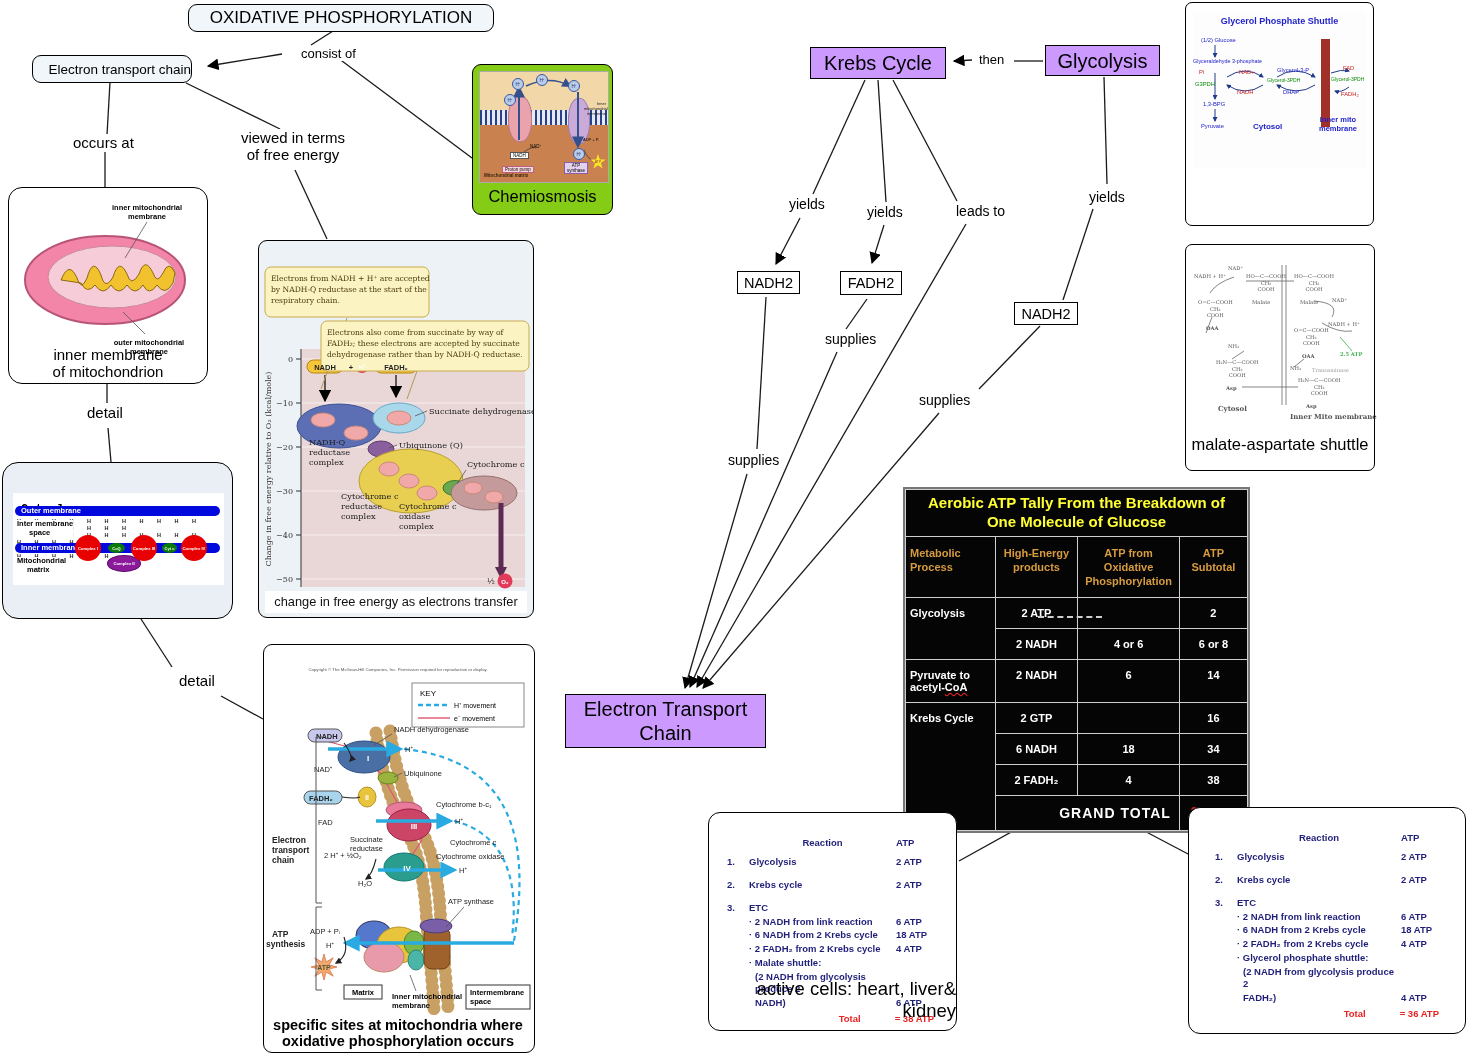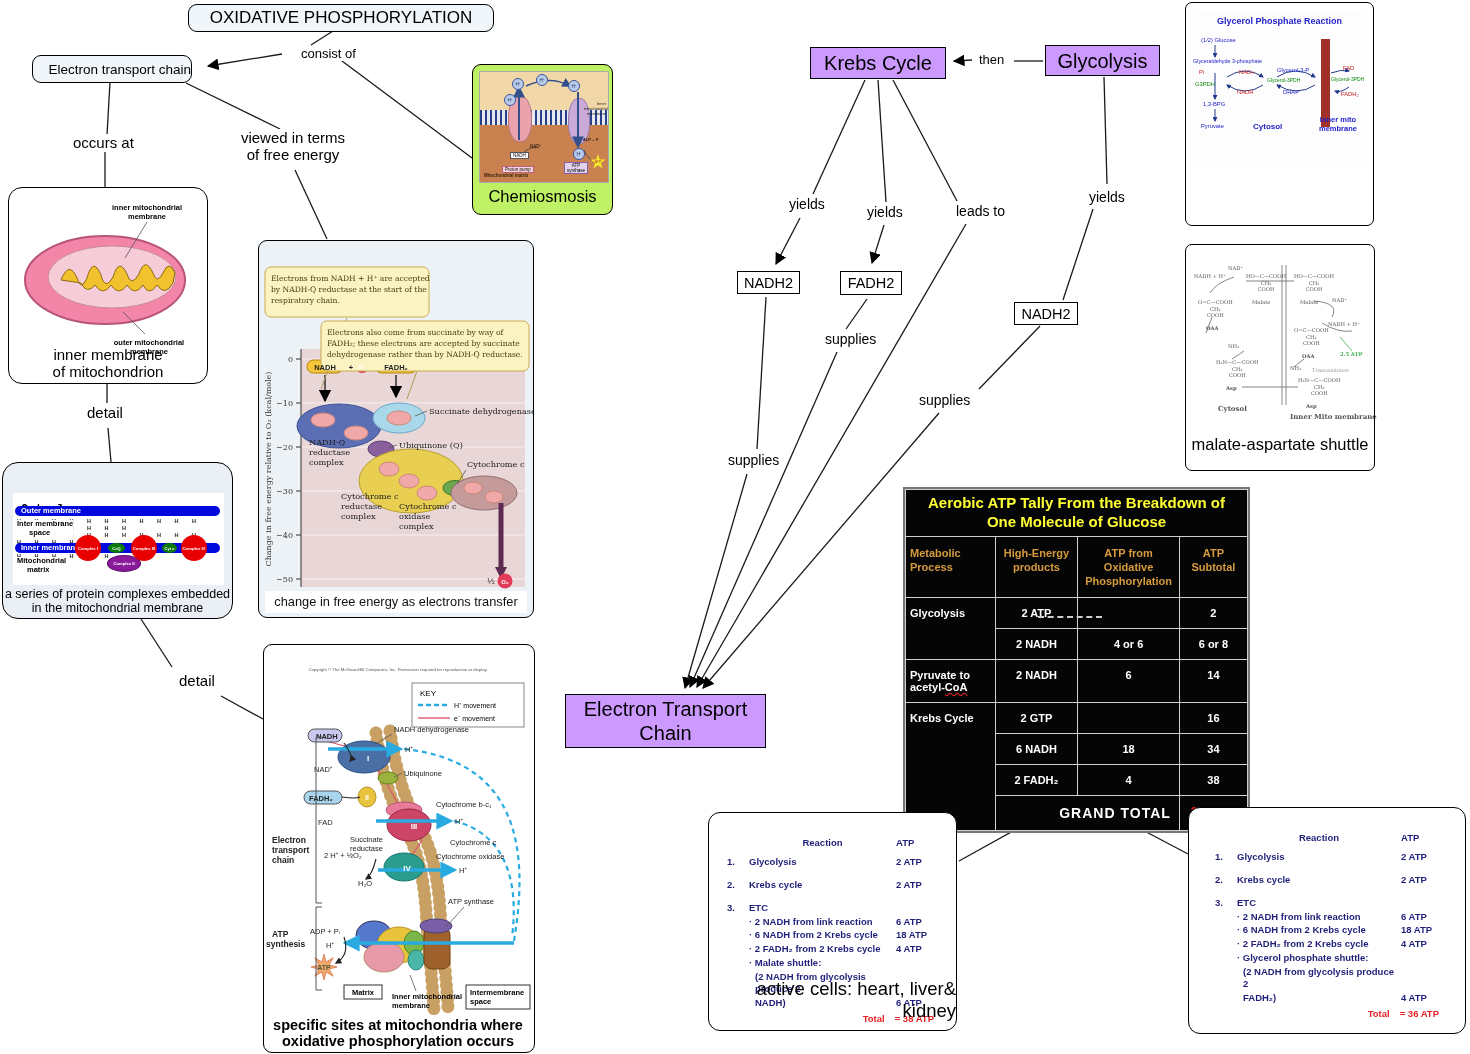--- a/index.html
+++ b/index.html
@@ -39,21 +39,21 @@
   .poval{position:absolute;border-radius:50%;background:#8a1a9a;border:1px solid #5a0a6a;color:#fff;font-weight:bold;
          font-size:4.2px;display:flex;align-items:center;justify-content:center;z-index:3;}
   
   .rx-wrap{position:absolute;left:10px;top:24px;right:8px;color:#1f1f7a;font-weight:bold;font-size:9.5px;line-height:1.25;}
   .rx-row{display:flex;margin-bottom:2px;}
   .rx-num{width:30px;flex:none;padding-left:8px;box-sizing:border-box;}
   .rx-label{flex:1;}
   .rx-atp{width:52px;flex:none;}
   .mb10{margin-bottom:11px;} .mb6{margin-bottom:7px;}
   .rx-head .rx-label{text-align:center;}
-  .rx-total{display:flex;justify-content:flex-end;gap:10px;color:#e82222;padding-right:14px;margin-top:4px;}
+  .rx-total{display:flex;justify-content:flex-end;gap:34px;color:#e82222;padding-right:14px;margin-top:4px;}
   .cells-caption{position:absolute;left:0;width:100%;bottom:8px;text-align:right;color:#000;}
   
   table.tally{position:absolute;left:905px;top:489px;width:343px;border-collapse:collapse;background:#050505;
               z-index:10;outline:2px solid #777;font-size:11px;color:#fff;font-weight:bold;}
   table.tally td,table.tally th{border:1px solid #cfcfcf;padding:9px 4px;vertical-align:top;}
   table.tally .tt-title{color:#ffff33;font-size:15px;text-align:center;padding:4px 8px;line-height:1.25;}
   table.tally th{color:#d79b3f;font-size:11px;font-weight:bold;line-height:1.3;}
   table.tally th:first-child{text-align:left;}
   table.tally td.cc{text-align:center;}
   table.tally td.gt{font-size:14px;text-align:right;padding-right:8px;letter-spacing:1px;}
@@ -129,21 +129,21 @@
   <span class="link-label lk15" style="left:1057px;top:791px;">depends</span>
 
   <div class="cnode" style="left:188px;top:4px;width:306px;height:28px;display:flex;align-items:center;justify-content:center;font-size:17px;">
     <span>OXIDATIVE PHOSPHORYLATION</span>
   </div>
 
   <div class="cnode" style="left:32px;top:55px;width:160px;height:28px;display:flex;align-items:center;justify-content:flex-end;font-size:13.5px;">
     <span>Electron transport chain</span>
   </div>
 
-  <div class="cnode" style="left:472px;top:64px;width:141px;height:151px;background:#bef264;">
+  <div class="cnode" style="left:472px;top:64px;width:141px;height:151px;background:#84cc16;">
     <div class="chem-img">
       <div class="chem-mem"></div>
       <div class="chem-bot"></div>
       <div class="blob" style="left:28px;top:24px;width:22px;height:44px;background:#eaa3ac;border:1px solid #b87a84;z-index:2;"></div>
       <div class="blob" style="left:88px;top:26px;width:20px;height:44px;background:#c9aad9;border:1px solid #9a7fb0;z-index:2;"></div>
       <svg class="abs" style="left:0;top:0;z-index:3;" width="128" height="110" viewBox="0 0 128 110">
         <defs>
             <marker id="na" viewBox="0 0 10 10" refX="8" refY="5" markerWidth="6" markerHeight="6" orient="auto">
               <path d="M0,0 L10,5 L0,10 z" fill="#334f8c"></path>
             </marker>
@@ -309,24 +309,20 @@
       <div class="goval" style="left:95px;top:50px;width:17px;height:10px;">CoQ</div>
       <div class="ccircle" style="left:118px;top:42px;width:26px;height:26px;">Complex III</div>
       <div class="goval" style="left:149px;top:50px;width:15px;height:10px;">Cyt c</div>
       <div class="ccircle" style="left:168px;top:42px;width:26px;height:26px;">Complex IV</div>
       <div class="poval" style="left:94px;top:62px;width:32px;height:15px;">Complex II</div>
       <div class="abs" style="left:4px;top:64px;font-size:7.5px;font-weight:bold;line-height:1.15;background:#fff;z-index:2;">
         <div>Mitochondrial</div>
         <div style="padding-left:10px;">matrix</div>
       </div>
     </div>
-    <div class="node-caption" style="top:124px;font-size:12.5px;">
-      <div>a series of protein complexes embedded</div>
-      <div>in the mitochondrial membrane</div>
-    </div>
   </div>
 
   <div class="cnode whitebg" style="left:263px;top:644px;width:272px;height:409px;">
     <svg width="269" height="406" viewBox="0 0 269 406">
       <defs>
         <marker id="ca" viewBox="0 0 10 10" refX="8" refY="5" markerWidth="5" markerHeight="5" orient="auto">
             <path d="M0,0 L10,5 L0,10 z" fill="#29abe2"></path>
           </marker>
         <marker id="ba" viewBox="0 0 10 10" refX="8" refY="5" markerWidth="6" markerHeight="6" orient="auto">
             <path d="M0,0 L10,5 L0,10 z" fill="#222"></path>
@@ -452,21 +448,21 @@
   </div>
 
   <div class="purple" style="left:565px;top:694px;width:201px;height:54px;">
     <span>
       <span>Electron Transport</span><br><span>Chain</span>
     </span>
   </div>
 
   <div class="cnode whitebg" style="left:1185px;top:2px;width:189px;height:224px;border-radius:7px;">
     <div class="abs" style="left:7px;top:8px;width:173px;height:158px;background:#fdfdfd;">
-      <div class="gtx" style="left:0;right:0;top:6px;text-align:center;font-size:9px;font-weight:bold;">Glycerol Phosphate Reaction</div>
+      <div class="gtx" style="left:0;right:0;top:6px;text-align:center;font-size:9px;font-weight:bold;">Glycerol Phosphate Shuttle</div>
       <svg class="abs" style="left:0;top:0;" width="173" height="158" viewBox="0 0 173 158">
         <defs>
             <marker id="gb" viewBox="0 0 10 10" refX="8" refY="5" markerWidth="5" markerHeight="5" orient="auto">
               <path d="M0,0 L10,5 L0,10 z" fill="#223a8c"></path>
             </marker>
           </defs>
         <g stroke="#223a8c" stroke-width="1" fill="none">
           <line x1="22" y1="34" x2="22" y2="46" marker-end="url(#gb)"></line>
           <line x1="22" y1="62" x2="22" y2="88" marker-end="url(#gb)"></line>
           <line x1="22" y1="98" x2="22" y2="110" marker-end="url(#gb)"></line>

